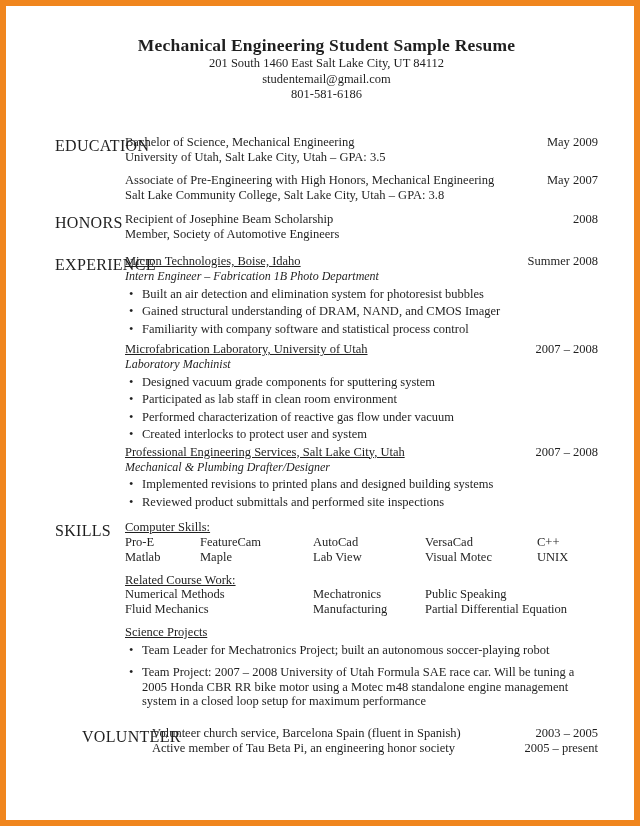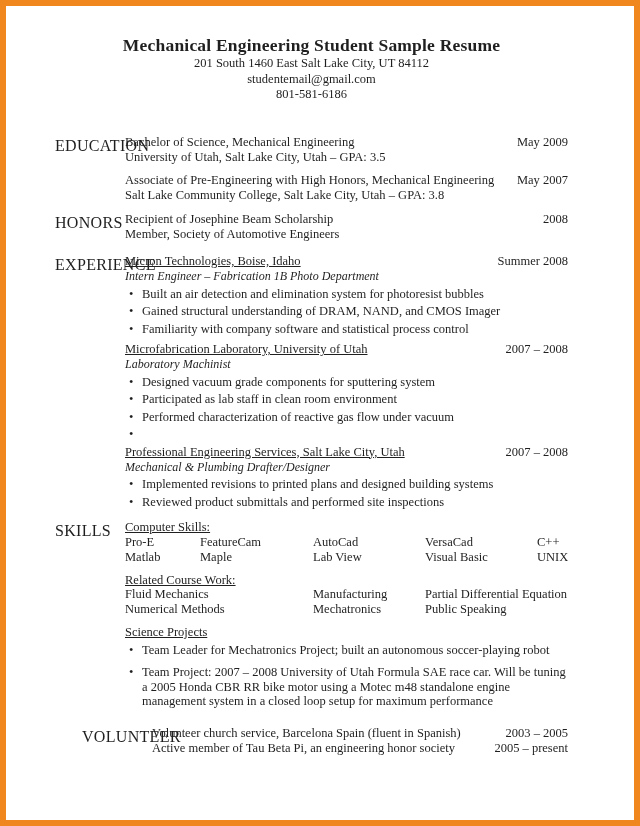--- a/index.html
+++ b/index.html
@@ -2,21 +2,21 @@
 <html><head>
 <meta charset="utf-8">
 <style>
   * { box-sizing: border-box; margin: 0; padding: 0; }
   html, body { width: 640px; height: 826px; background: #ffffff; }
   body { font-family: "Liberation Serif", "DejaVu Serif", serif; color: #1f1f1f; }
   .page {
     width: 640px; height: 826px;
     border: 6px solid #F0861E;
     background: #ffffff;
-    padding: 28px 66px 10px 49px;
+    padding: 28px 36px 10px 49px;
     overflow: hidden;
   }
   
   .header { text-align: center; }
   .header .title { font-size: 17.5px; font-weight: bold; line-height: 22px; letter-spacing: 0.2px; }
   .header .sub { font-size: 12.5px; line-height: 15.5px; }
 
   
   .section { display: grid; grid-template-columns: 70px 1fr; }
   .sec-label { font-size: 16px; font-weight: normal; letter-spacing: 0.3px; padding-top: 2px; }
@@ -132,20 +132,21 @@
           <li>
               <span class="blt">•</span>
               <span>Participated as lab staff in clean room environment</span>
             </li>
           <li>
               <span class="blt">•</span>
               <span>Performed characterization of reactive gas flow under vacuum</span>
             </li>
           <li>
               <span class="blt">•</span>
+              <span>Created interlocks to protect user and system</span>
             </li>
         </ul>
       </div>
 
       <div class="mt-job2">
         <div class="row">
           <span class="line underline">Professional Engineering Services, Salt Lake City, Utah</span>
           <span class="date">2007 – 2008</span>
         </div>
         <div class="line italic">Mechanical &amp; Plumbing Drafter/Designer</div>
@@ -174,37 +175,37 @@
           <span class="cell">Pro-E</span>
           <span class="cell">FeatureCam</span>
           <span class="cell">AutoCad</span>
           <span class="cell">VersaCad</span>
           <span class="cell">C++</span>
         </div>
         <div class="grid5">
           <span class="cell">Matlab</span>
           <span class="cell">Maple</span>
           <span class="cell">Lab View</span>
-          <span class="cell">Visual Basic</span>
+          <span class="cell">Visual Motec</span>
           <span class="cell">UNIX</span>
         </div>
       </div>
 
       <div class="mt-blk">
         <div class="line underline">Related Course Work:</div>
+        <div class="grid3">
+          <span class="cell">Numerical Methods</span>
+          <span class="cell">Mechatronics</span>
+          <span class="cell">Public Speaking</span>
+        </div>
         <div class="grid3">
           <span class="cell">Fluid Mechanics</span>
           <span class="cell">Manufacturing</span>
           <span class="cell">Partial Differential Equation</span>
         </div>
-        <div class="grid3">
-          <span class="cell">Numerical Methods</span>
-          <span class="cell">Mechatronics</span>
-          <span class="cell">Public Speaking</span>
-        </div>
       </div>
 
       <div class="mt-blk">
         <div class="line underline">Science Projects</div>
         <ul class="bullets spread">
           <li>
               <span class="blt">•</span>
               <span>Team Leader for Mechatronics Project; built an autonomous soccer-playing robot</span>
             </li>
           <li>

